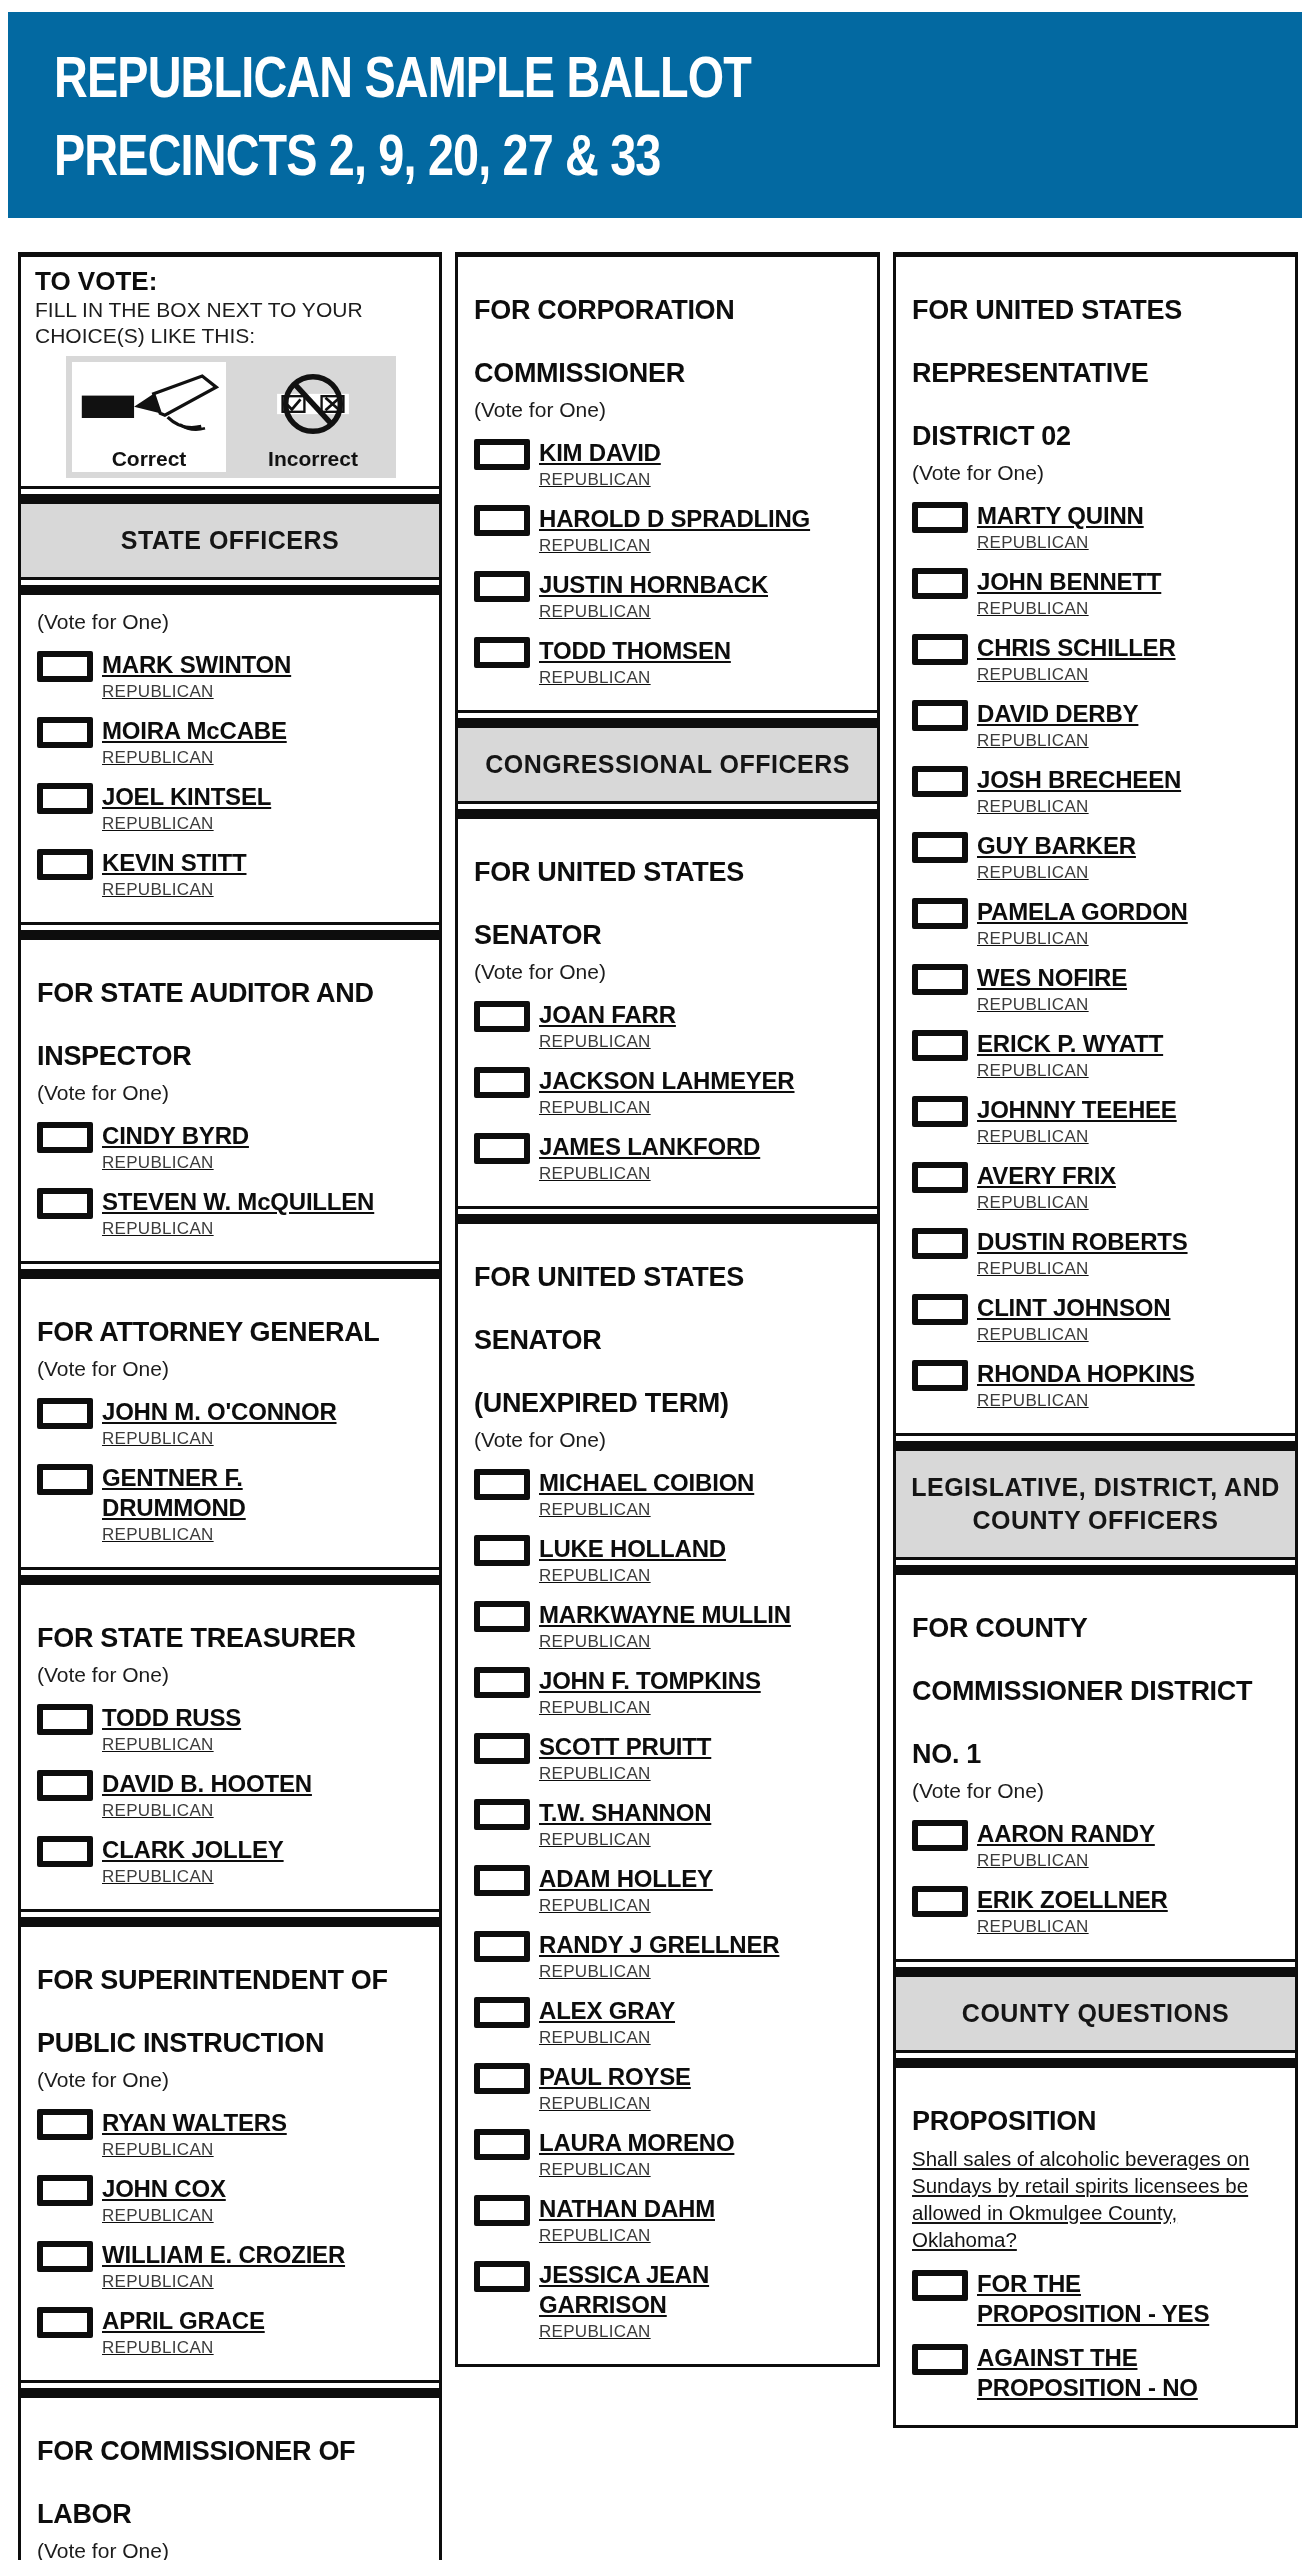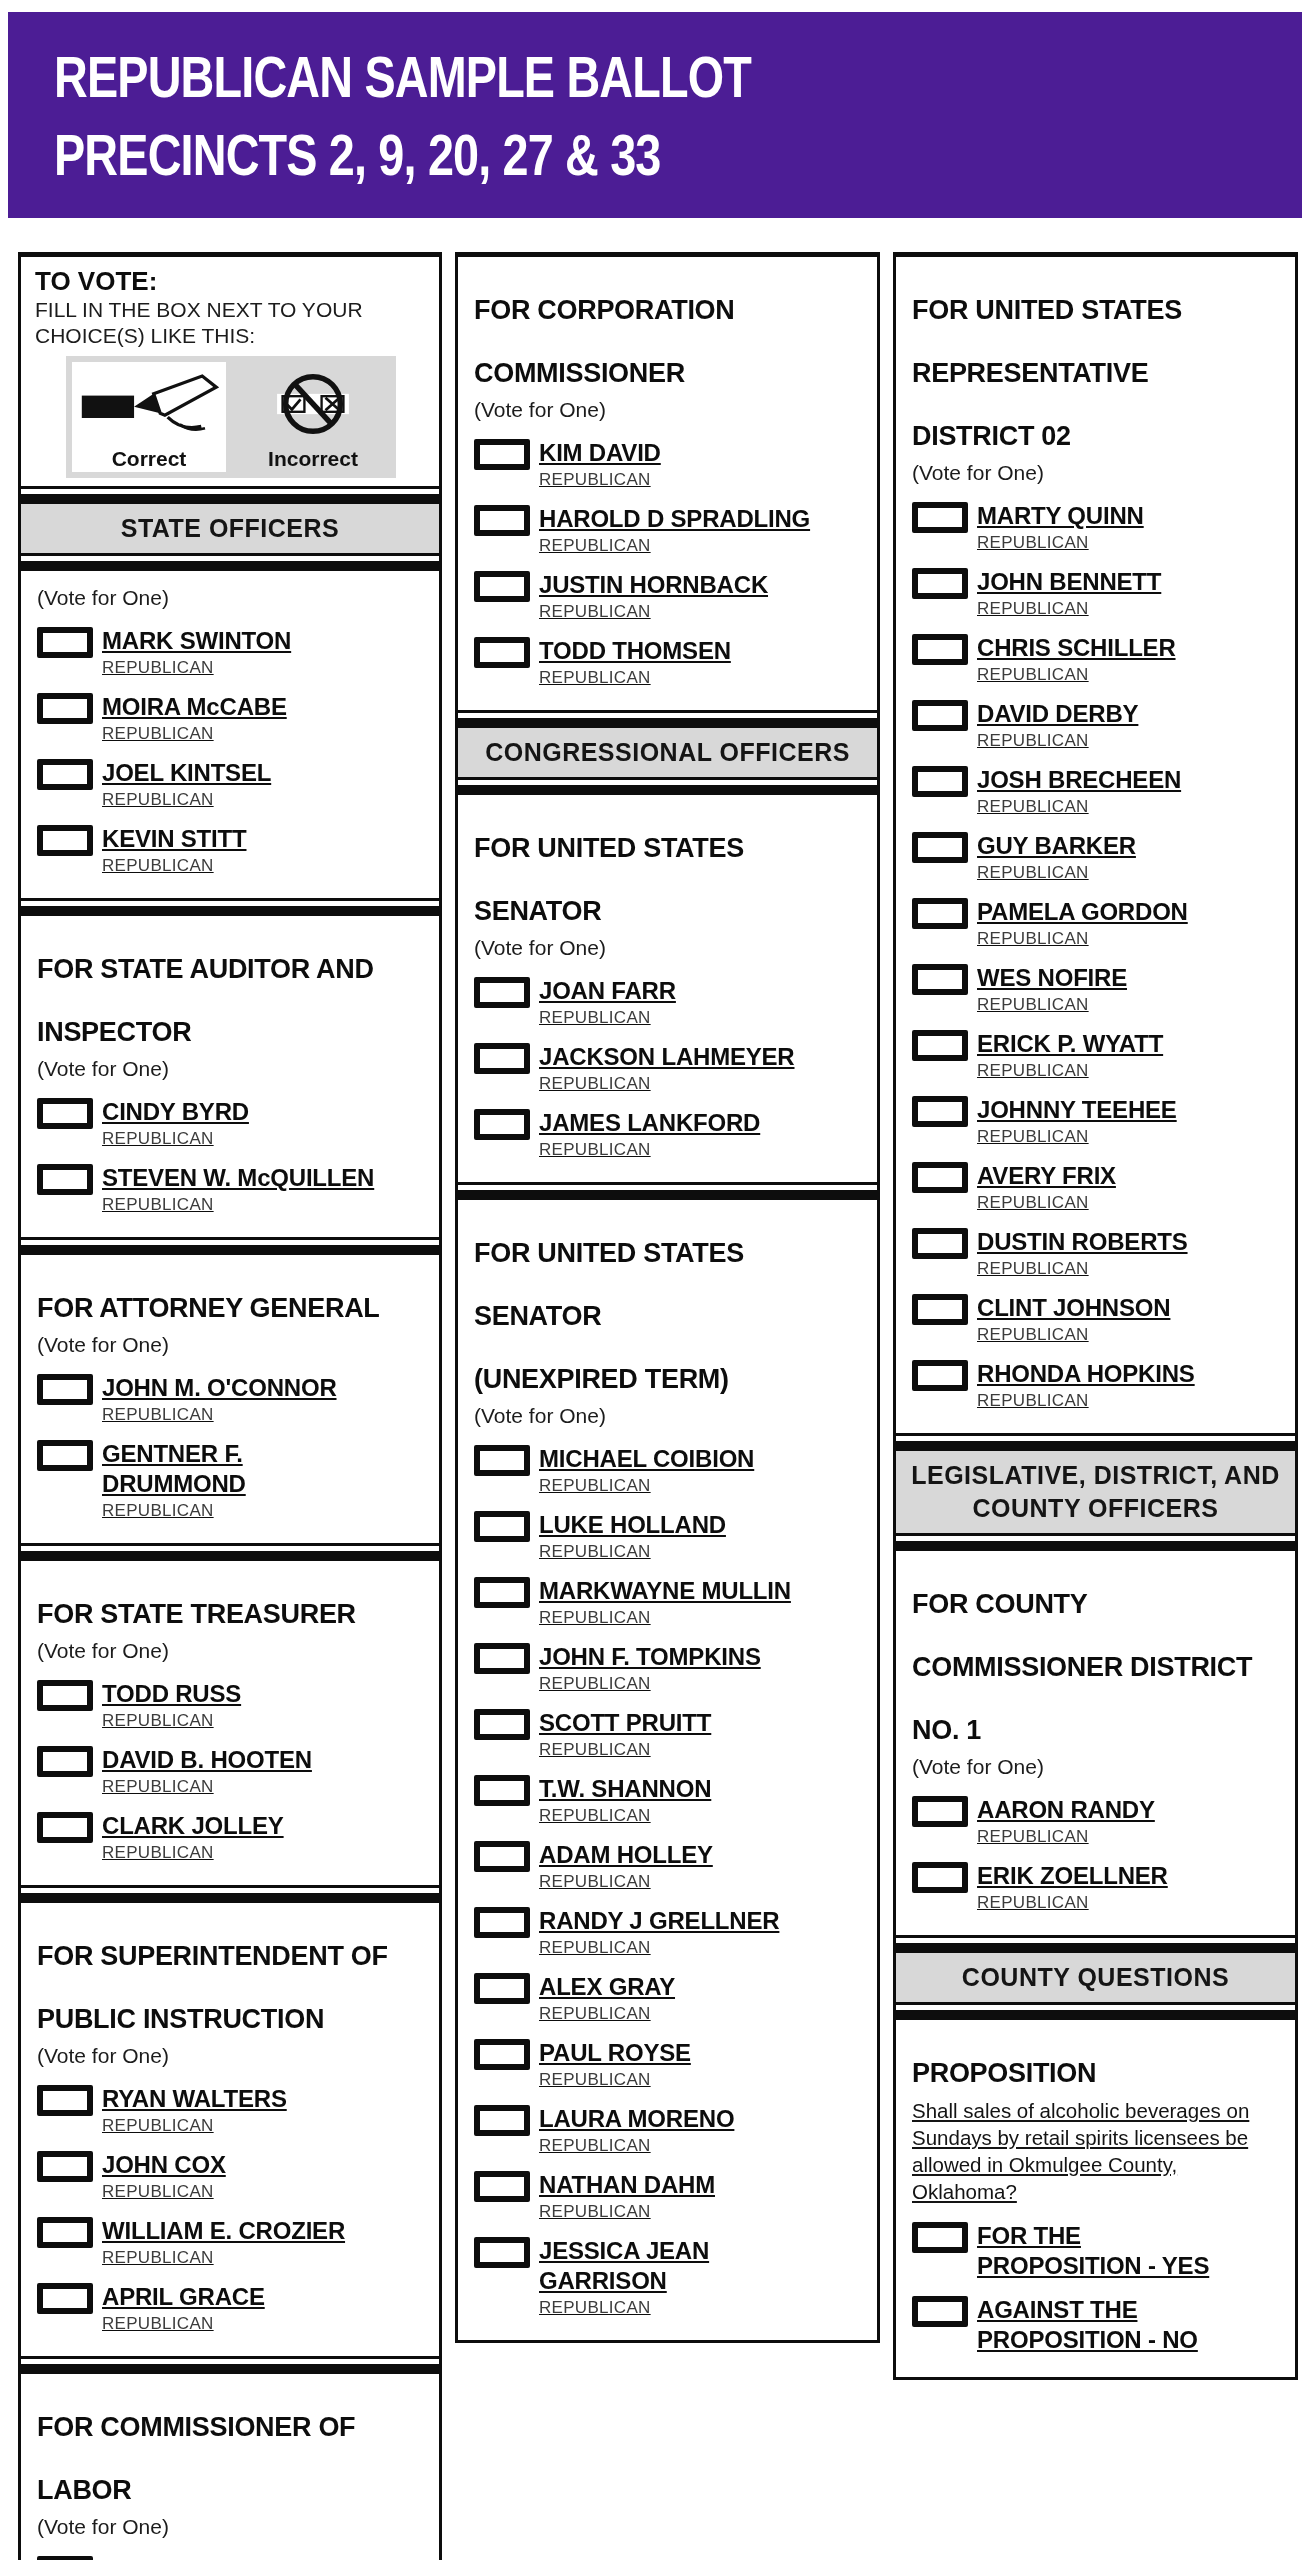--- a/index.html
+++ b/index.html
@@ -1,37 +1,37 @@
 <!DOCTYPE html>
 <html><head>
 <meta charset="utf-8">
 <style>
   html,body{margin:0;padding:0;width:1315px;height:2560px;background:#ffffff;overflow:hidden;}
   body{font-family:"Liberation Sans","DejaVu Sans",sans-serif;color:#0d0d0d;position:relative;}
 
   
-  .banner{position:absolute;left:8px;top:12px;width:1294px;height:206px;background:#4c1d95;
+  .banner{position:absolute;left:8px;top:12px;width:1294px;height:206px;background:#0369a1;
           box-sizing:border-box;padding:26px 0 0 46px;}
   .banner-line{color:#ffffff;font-weight:bold;font-size:57px;line-height:78px;white-space:nowrap;
                display:inline-block;transform:scaleX(0.82);transform-origin:0 50%;letter-spacing:-1px;}
 
   
   .ballot-column{position:absolute;top:252px;background:#fff;box-sizing:border-box;
                  border:3px solid #0d0d0d;border-top-width:5px;}
   #col-0{left:18px;width:424px;}
   #col-1{left:455px;width:425px;}
   #col-2{left:893px;width:405px;}
 
   
   .sep{width:100%;}
   .sep-thin{height:0;border-top:3px solid #0d0d0d;}
   .sep-thick{height:10px;background:#0d0d0d;margin-top:5px;}
 
   
-  .gray-bar{background:#d8d8d8;text-align:center;padding:8px 6px;}
+  .gray-bar{background:#d8d8d8;text-align:center;padding:20px 6px;}
   .gray-bar-line{font-weight:bold;font-size:25px;line-height:33px;letter-spacing:0.5px;color:#151515;}
 
   
   .race{padding:8px 14px 8px 16px;}
   .race-title{font-weight:bold;font-size:27px;line-height:36px;letter-spacing:-0.3px;margin-top:27px;}
   .vote-note{font-size:21px;line-height:27px;margin:5px 0 15px;color:#1c1c1c;}
   .race-question{font-size:20.5px;line-height:27px;margin:6px 0 16px;color:#141414;text-decoration:underline;}
   .cand{display:flex;align-items:flex-start;margin-bottom:14px;}
   .cbox{width:56px;height:31px;box-sizing:border-box;border:6px solid #0d0d0d;background:#fff;
         border-radius:2px;flex:none;margin-top:1px;}

